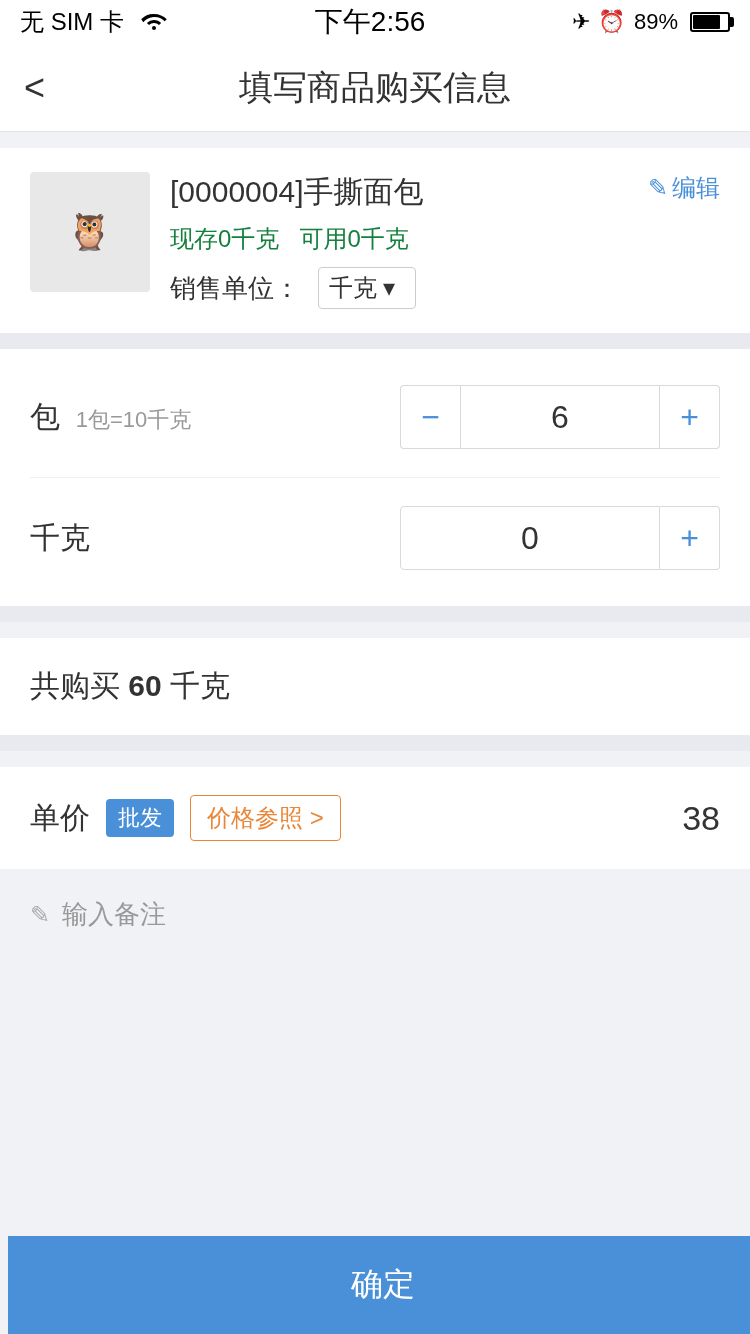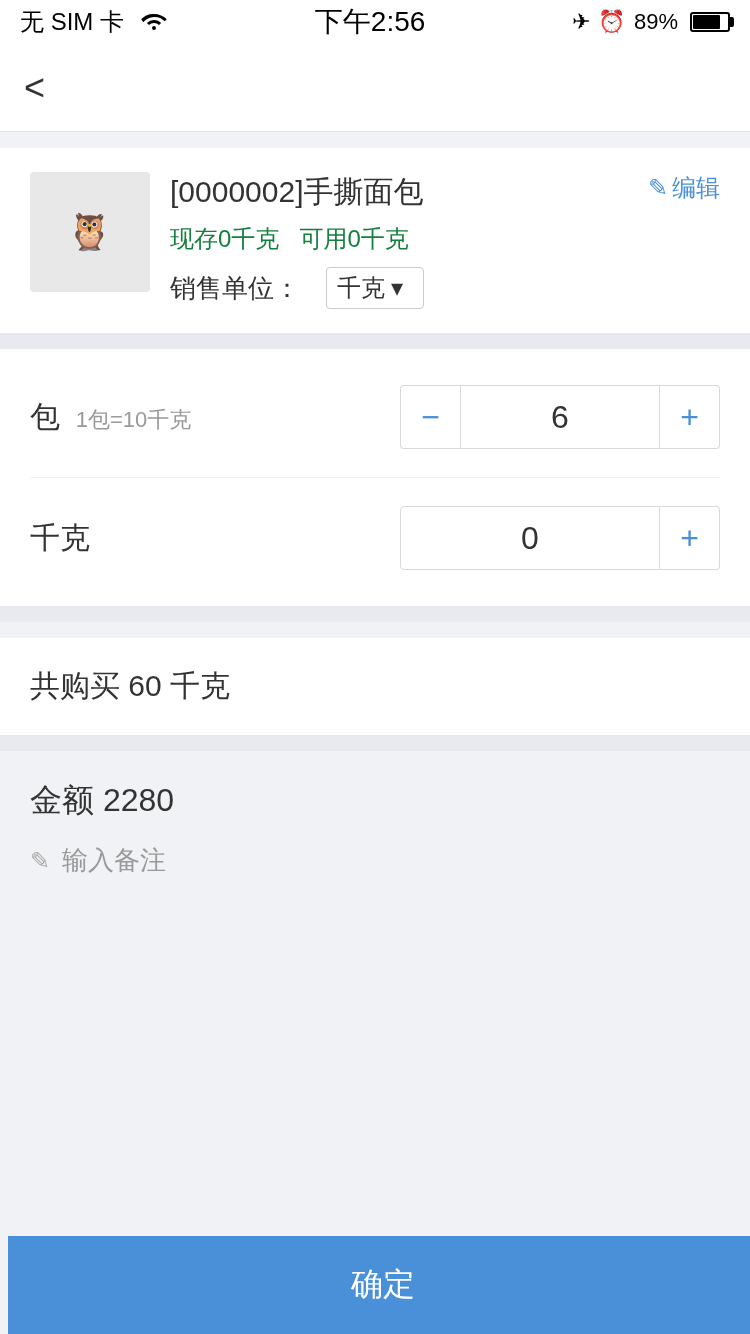--- a/index.html
+++ b/index.html
@@ -108,21 +108,21 @@
       margin-bottom: 10px;
     }
     .product-stock {
       font-size: 24px;
       color: #15803d;
       margin-bottom: 12px;
     }
     .product-unit-row {
       display: flex;
       align-items: center;
-      gap: 26px;
+      gap: 18px;
       font-size: 26px;
       color: #333;
     }
     .unit-select {
       border: 1px solid #ccc;
       border-radius: 4px;
       padding: 4px 20px 4px 10px;
       font-size: 24px;
       color: #333;
       background: #fff;
@@ -208,21 +208,21 @@
       margin-top: 16px;
       padding: 28px 30px;
       display: flex;
       align-items: center;
       justify-content: space-between;
     }
     .total-label {
       font-size: 30px;
       color: #333;
     }
-    .total-value { font-weight: 400; margin-top: 44px; }
+    .total-value { font-weight: 700; margin-top: 44px; }
     .batch-btn {
       border: 1px solid #4a90d9;
       color: #4a90d9;
       background: #fff;
       padding: 14px 30px;
       border-radius: 4px;
       font-size: 26px;
       cursor: pointer;
     }
 
@@ -329,28 +329,29 @@
       <span>⏰</span>
       <span>89%</span>
       <div class="battery-icon">
         <div class="battery-fill"></div>
       </div>
     </div>
   </div>
 
   <div class="nav-bar">
     <span class="nav-back">&lt;</span>
+    <span class="nav-title">填写商品购买信息</span>
   </div>
 
   <div class="product-card" style="position:relative;">
     <div class="product-image">
       <span class="owl-icon">🦉</span>
     </div>
     <div class="product-info">
-      <div class="product-name">[0000002]手撕面包</div>
+      <div class="product-name">[0000004]手撕面包</div>
       <div class="product-stock">
         <span>现存0千克</span>
         &nbsp;
         <span>可用0千克</span>
       </div>
       <div class="product-unit-row">
         <span>销售单位：</span>
         <div class="unit-select">
           <span>千克</span>
           <span>▾</span>
@@ -399,27 +400,30 @@
         <span> </span>
         <span class="total-value">60</span>
         <span> </span>
         <span>千克</span>
       </span>
     </div>
   </div>
 
   <div class="section-divider"></div>
 
+  <div class="price-section">
+    <span class="price-label">单价</span>
+    <span class="price-tag">批发</span>
+    <button class="price-ref-btn">
+      <span>价格参照 &gt;</span>
+    </button>
+    <span class="price-value">38</span>
+  </div>
 
   <div class="amount-section">
-    <div class="amount-row">
-      <span>金额</span>
-      <span> </span>
-      <span class="amount-num">2280</span>
-    </div>
     <div class="note-row">
       <span class="pencil-icon">✎</span>
       <span>输入备注</span>
     </div>
   </div>
 
   <div class="spacer"></div>
 
 </div>
 

